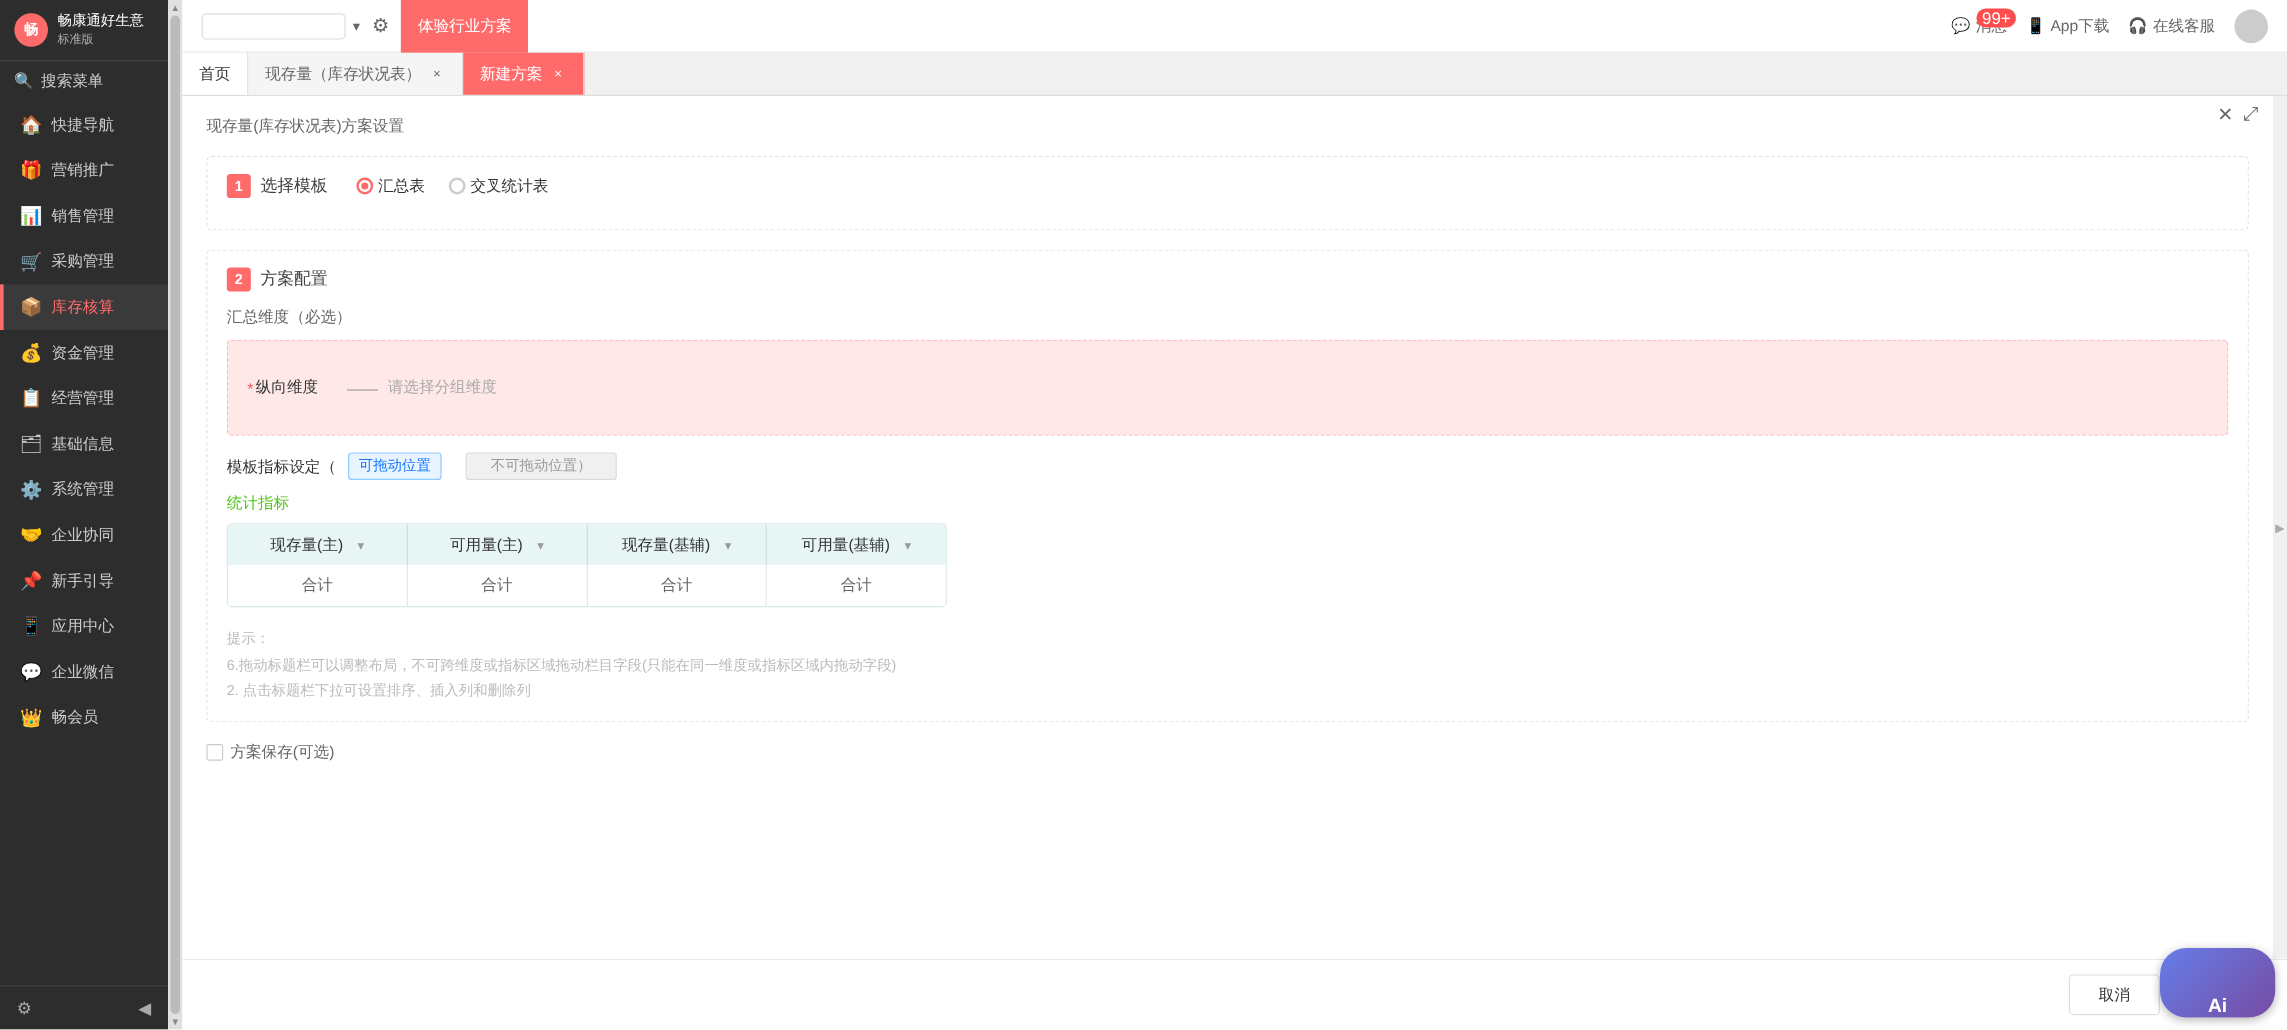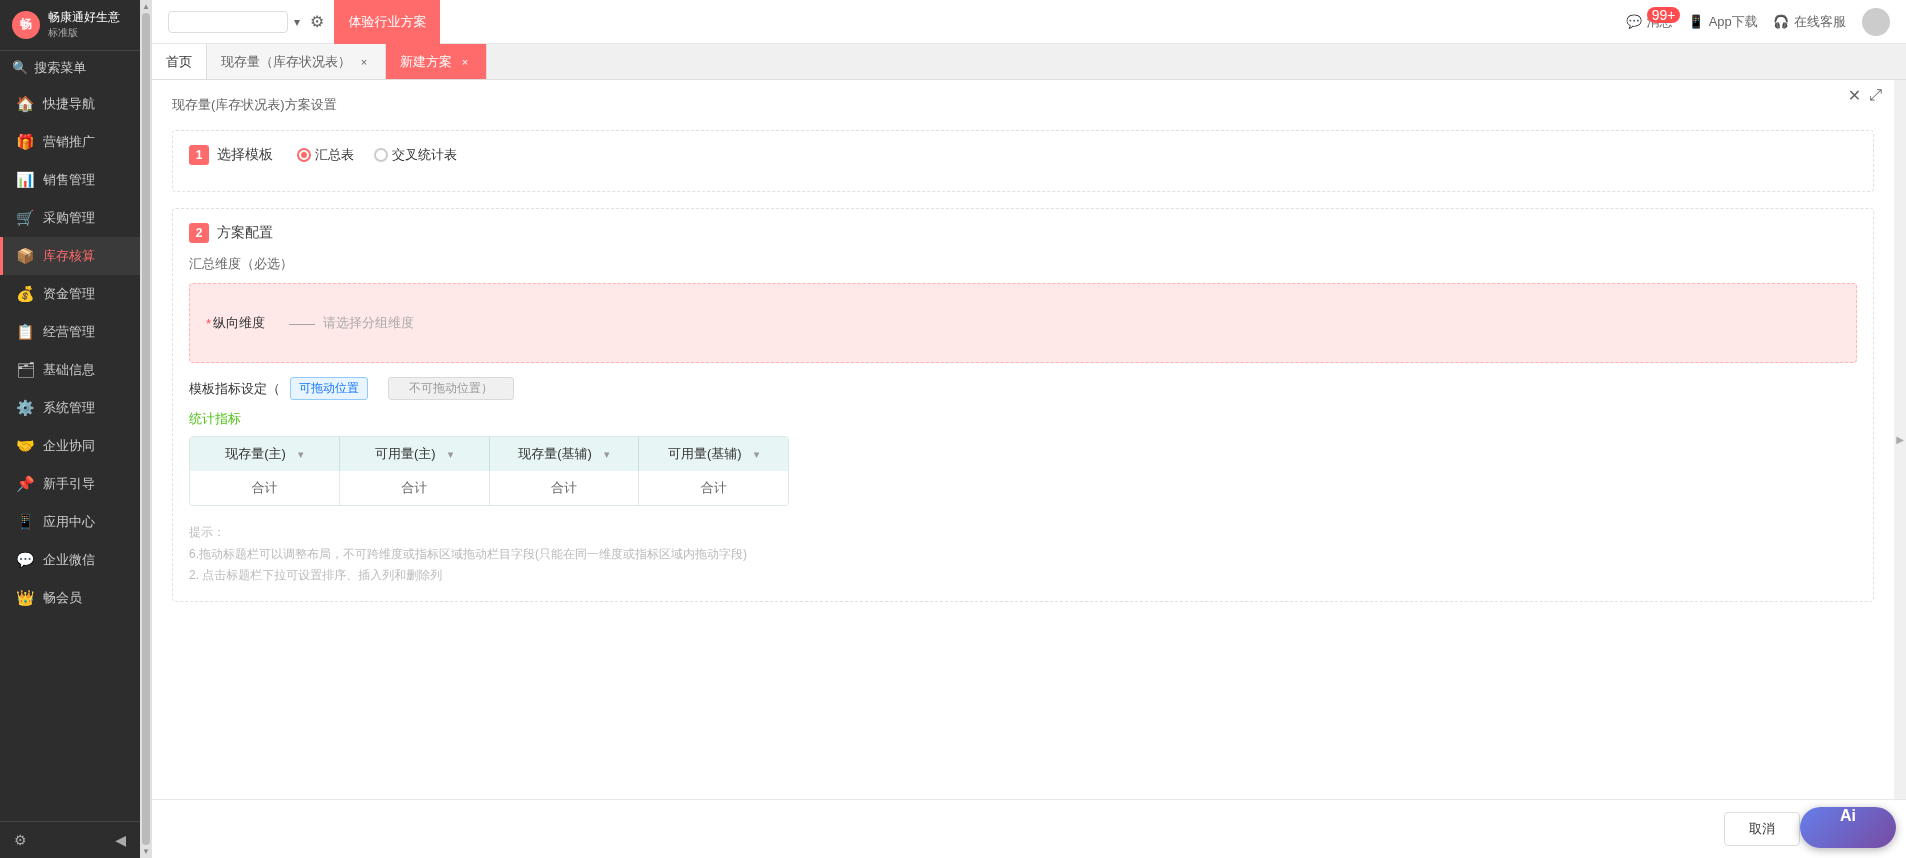--- a/index.html
+++ b/index.html
@@ -265,24 +265,24 @@
       padding: 7px 24px; border: none; background: #ff6b6b;
       border-radius: 4px; cursor: pointer; font-size: 13px; color: #fff;
     }
 
     
     .ai-float {
       position: fixed;
       bottom: 10px;
       right: 10px;
       width: 96px;
-      height: 41px;
+      height: 58px;
       background: linear-gradient(135deg, #667eea, #764ba2);
       border-radius: 22px;
-      display: flex; align-items: flex-start; justify-content: center;
+      display: flex; align-items: flex-end; justify-content: center;
       cursor: pointer; color: #fff; font-size: 16px; font-weight: bold;
       box-shadow: 0 2px 8px rgba(0,0,0,0.3);
     }
   </style>
 </head>
 <body>
 
 <div class="sidebar">
   <div class="sidebar-logo">
     <div class="logo-icon">
@@ -493,20 +493,24 @@
           </div>
         </div>
 
         <div class="tips">
           <span class="tips-title">提示：</span>
           <div>6.拖动标题栏可以调整布局，不可跨维度或指标区域拖动栏目字段(只能在同一维度或指标区域内拖动字段)</div>
           <div>2. 点击标题栏下拉可设置排序、插入列和删除列</div>
         </div>
       </div>
 
+      <div class="save-checkbox-row">
+        <div class="checkbox-box"></div>
+        <span>方案保存(可选)</span>
+      </div>
     </div>
 
     <div style="width:12px;background:#f0f0f0;display:flex;align-items:center;justify-content:center;cursor:pointer;flex-shrink:0;">
       <span style="font-size:10px;color:#aaa;">▶</span>
     </div>
   </div>
 
   <div class="footer-bar">
     <button class="btn-cancel">取消</button>
     <button class="btn-query">查询</button>

